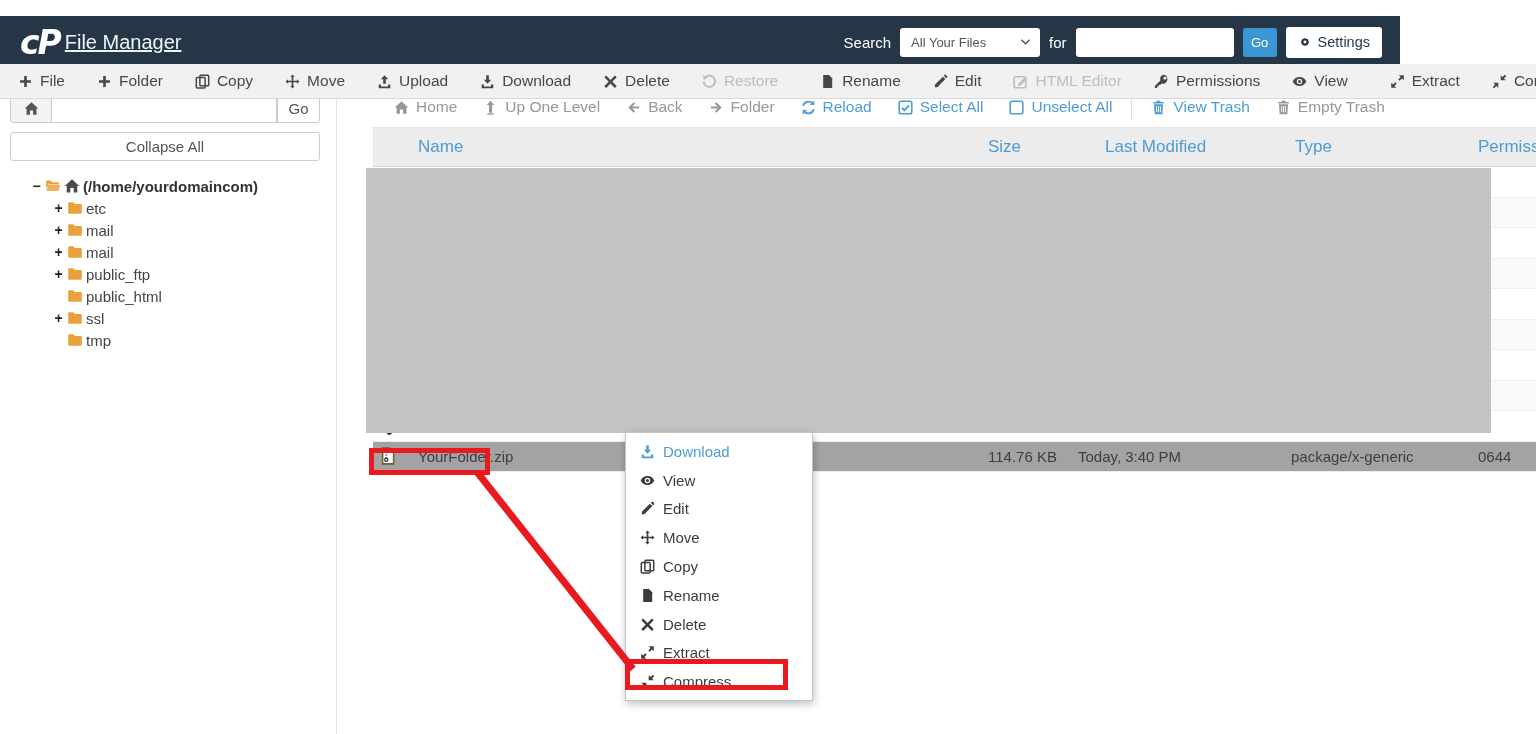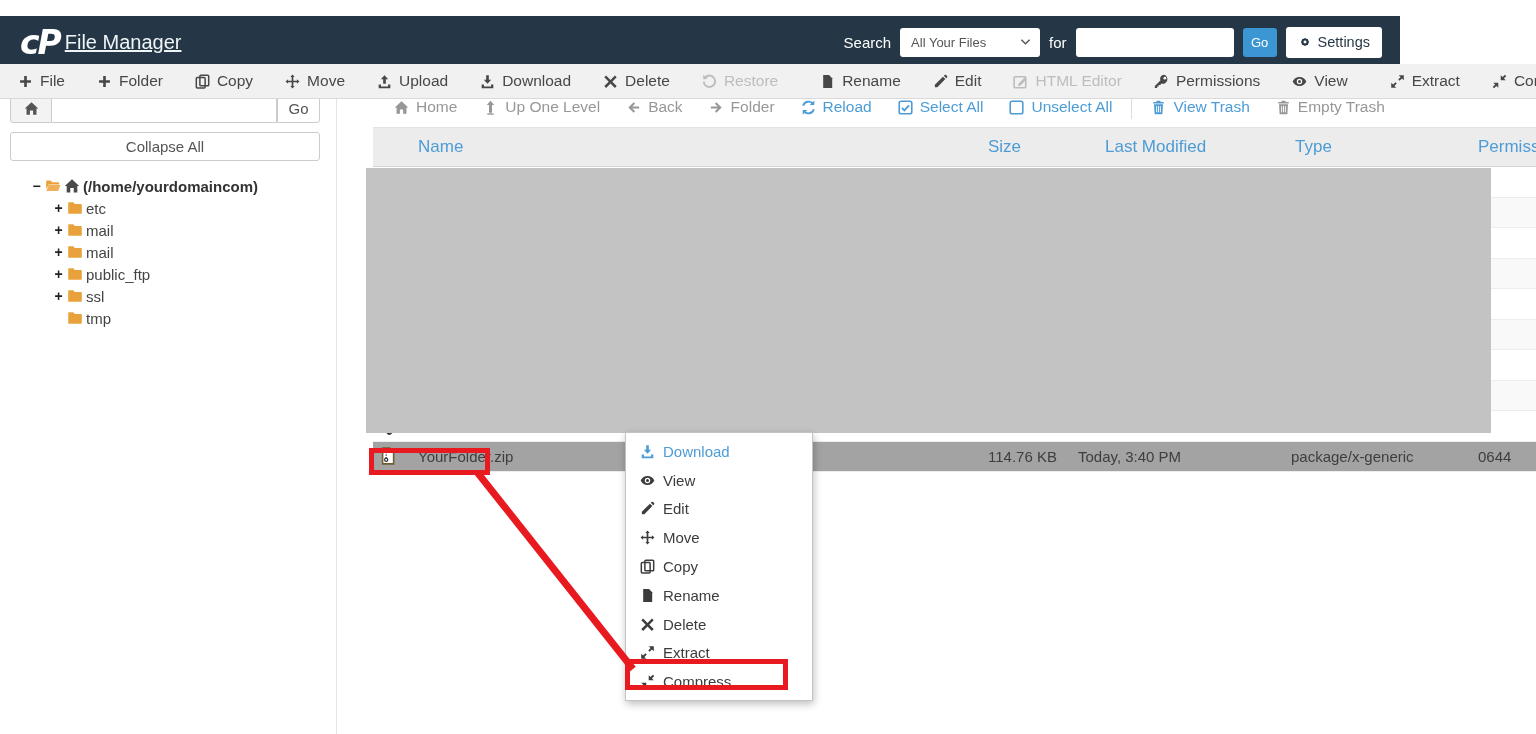--- a/index.html
+++ b/index.html
@@ -322,20 +322,29 @@
       <div class="tree-item" style="padding-left: 50px;">
         <span class="expander">+</span>
         <span class="ic">
           <svg viewBox="0 0 16 16">
             <path d="M1.2 3.2c0-.6.4-1 1-1h4.1l1.5 1.9h6c.6 0 1 .4 1 1v7.7c0 .6-.4 1-1 1H2.2c-.6 0-1-.4-1-1z" fill="#e9a23b"></path>
           </svg>
         </span>
         <span>public_ftp</span>
       </div>
       <div class="tree-item" style="padding-left: 50px;">
+        <span class="expander"></span>
+        <span class="ic">
+          <svg viewBox="0 0 16 16">
+            <path d="M1.2 3.2c0-.6.4-1 1-1h4.1l1.5 1.9h6c.6 0 1 .4 1 1v7.7c0 .6-.4 1-1 1H2.2c-.6 0-1-.4-1-1z" fill="#e9a23b"></path>
+          </svg>
+        </span>
+        <span>public_html</span>
+      </div>
+      <div class="tree-item" style="padding-left: 50px;">
         <span class="expander">+</span>
         <span class="ic">
           <svg viewBox="0 0 16 16">
             <path d="M1.2 3.2c0-.6.4-1 1-1h4.1l1.5 1.9h6c.6 0 1 .4 1 1v7.7c0 .6-.4 1-1 1H2.2c-.6 0-1-.4-1-1z" fill="#e9a23b"></path>
           </svg>
         </span>
         <span>ssl</span>
       </div>
       <div class="tree-item" style="padding-left: 50px;">
         <span class="expander"></span>

